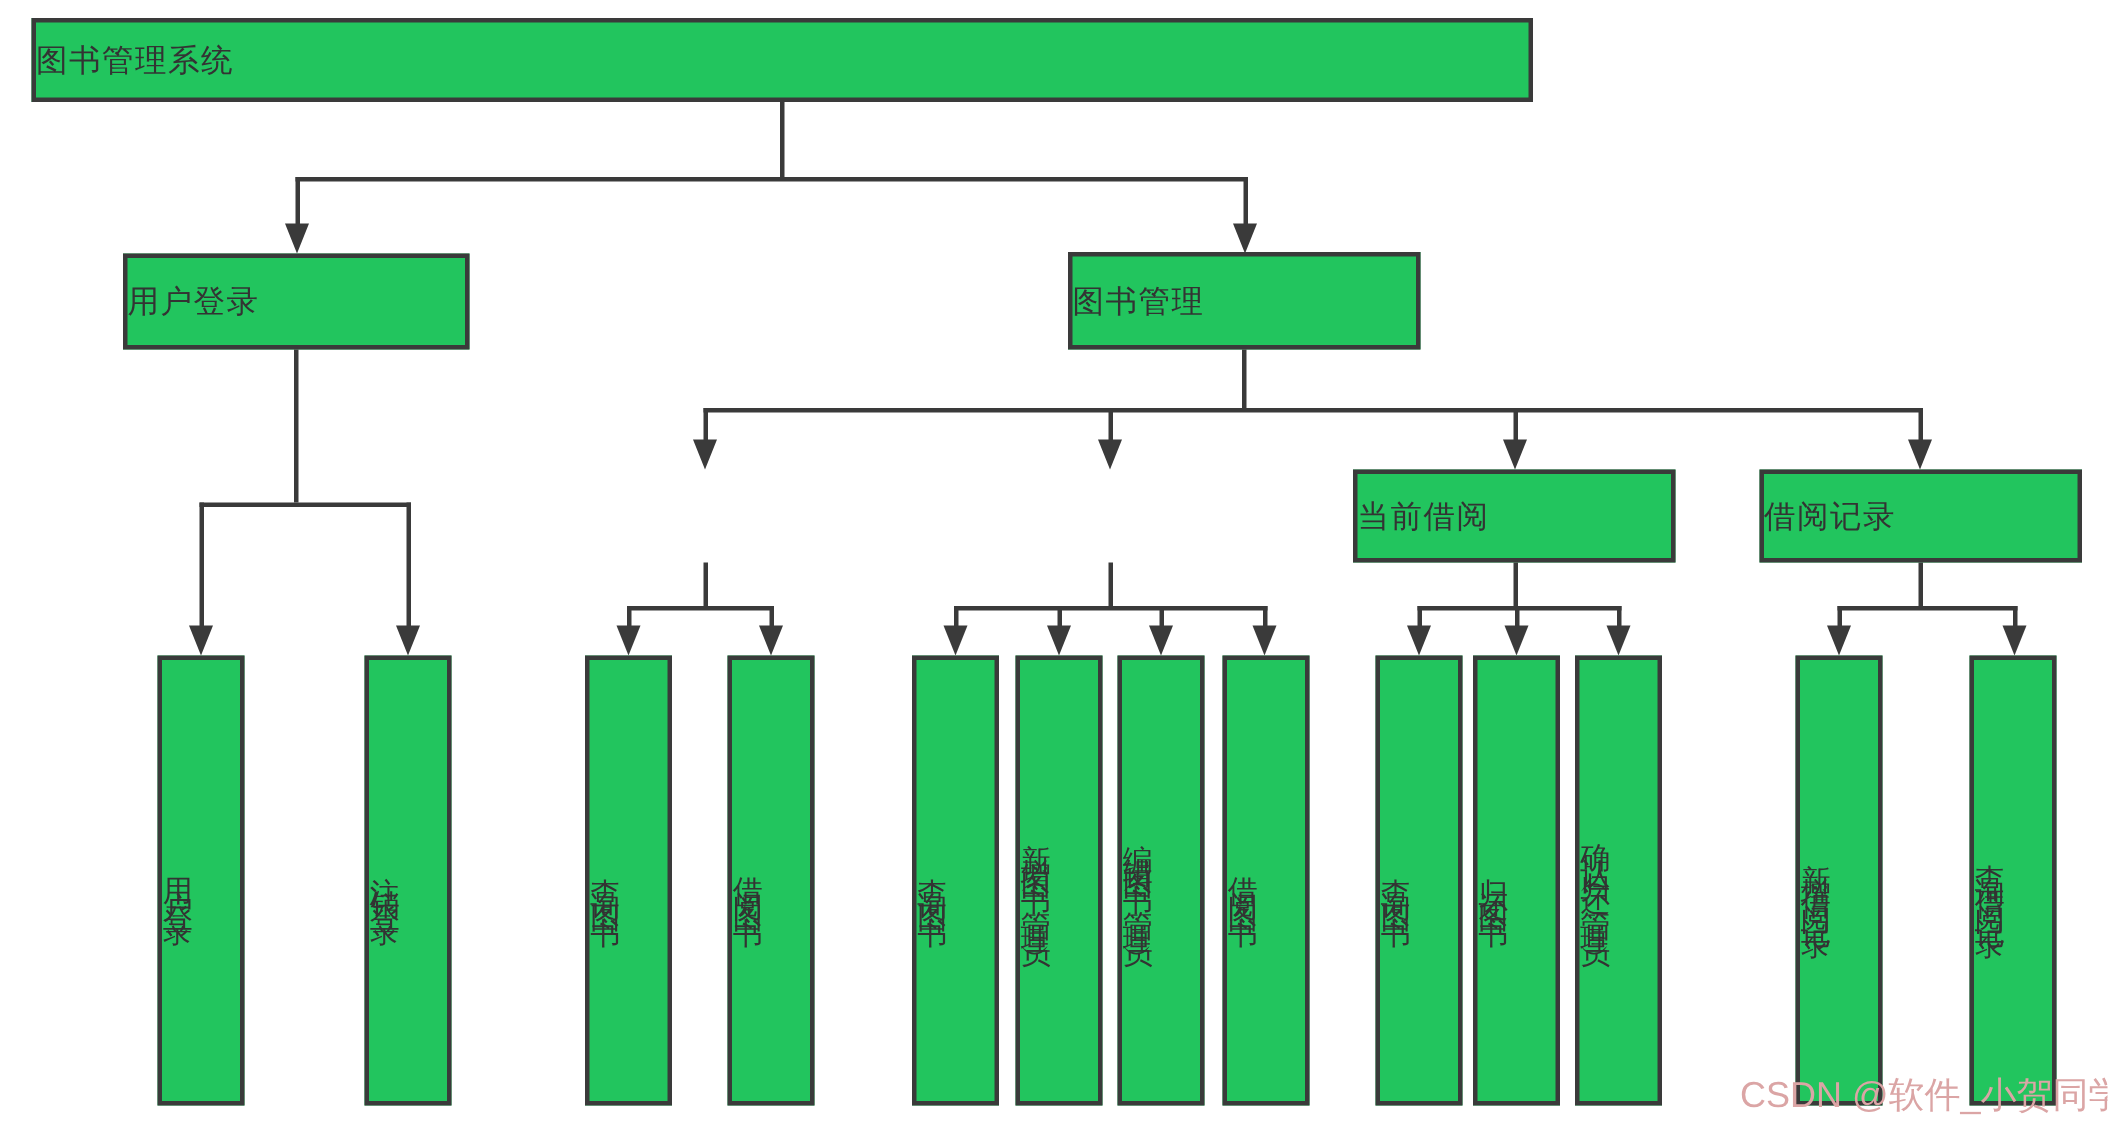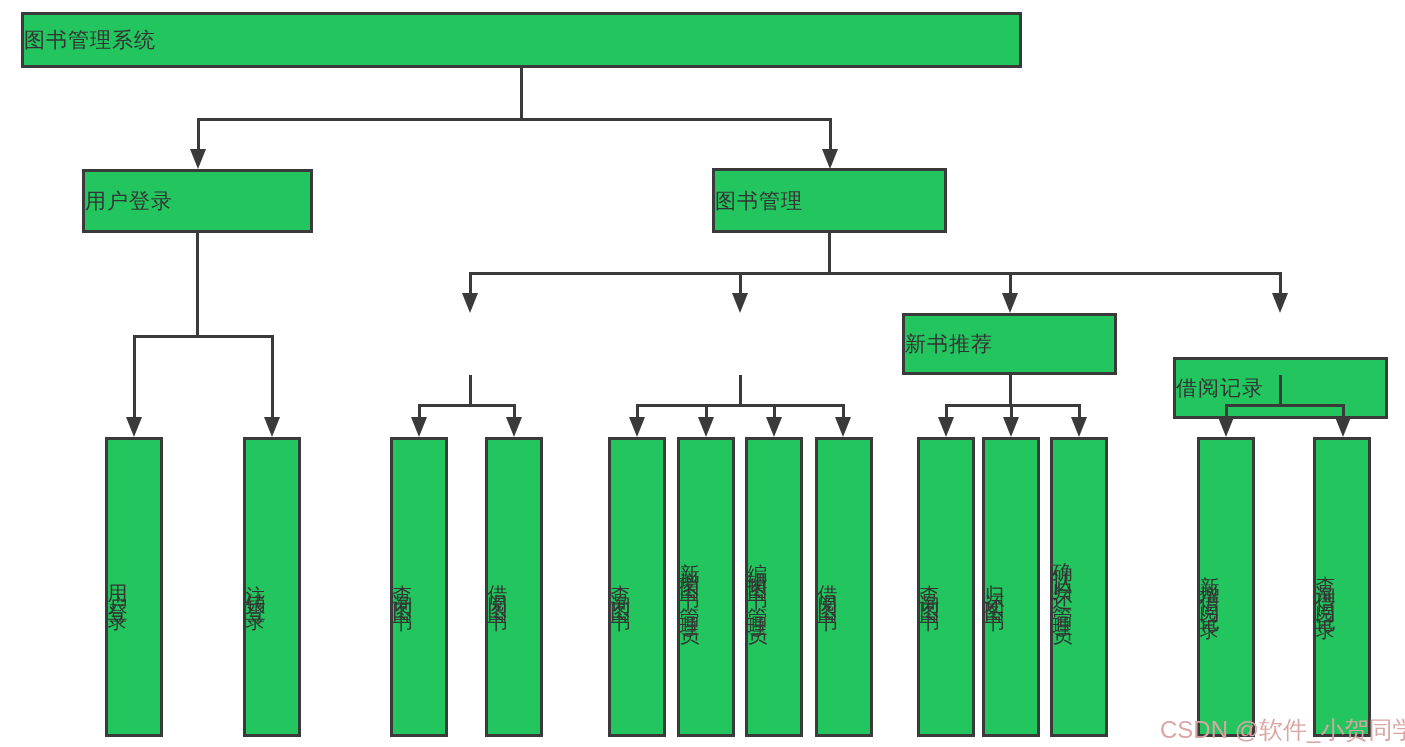--- a/index.html
+++ b/index.html
@@ -108,23 +108,23 @@
   <div class="vline" style="left:469px;top:272px;height:23px;"></div>
   <div class="ah" style="left:462px;top:293px;"></div>
   <div class="vline" style="left:739px;top:272px;height:23px;"></div>
   <div class="ah" style="left:732px;top:293px;"></div>
   <div class="vline" style="left:1009px;top:272px;height:23px;"></div>
   <div class="ah" style="left:1002px;top:293px;"></div>
   <div class="vline" style="left:1279px;top:272px;height:23px;"></div>
   <div class="ah" style="left:1272px;top:293px;"></div>
 
   <div class="box hbox" style="left:902px;top:313px;width:215px;height:62px;">
-    <span>新书推荐</span>
-  </div>
-  <div class="box hbox" style="left:1173px;top:313px;width:215px;height:62px;margin-top:44px;">
+    <span>当前借阅</span>
+  </div>
+  <div class="box hbox" style="left:1173px;top:313px;width:215px;height:62px;">
     <span>借阅记录</span>
   </div>
 
   <div class="vline" style="left:469px;top:375px;height:29px;"></div>
   <div class="hline" style="left:418px;top:404px;width:98px;"></div>
   <div class="vline" style="left:418px;top:404px;height:16px;"></div>
   <div class="ah" style="left:411px;top:417px;"></div>
   <div class="vline" style="left:513px;top:404px;height:16px;"></div>
   <div class="ah" style="left:506px;top:417px;"></div>
 

